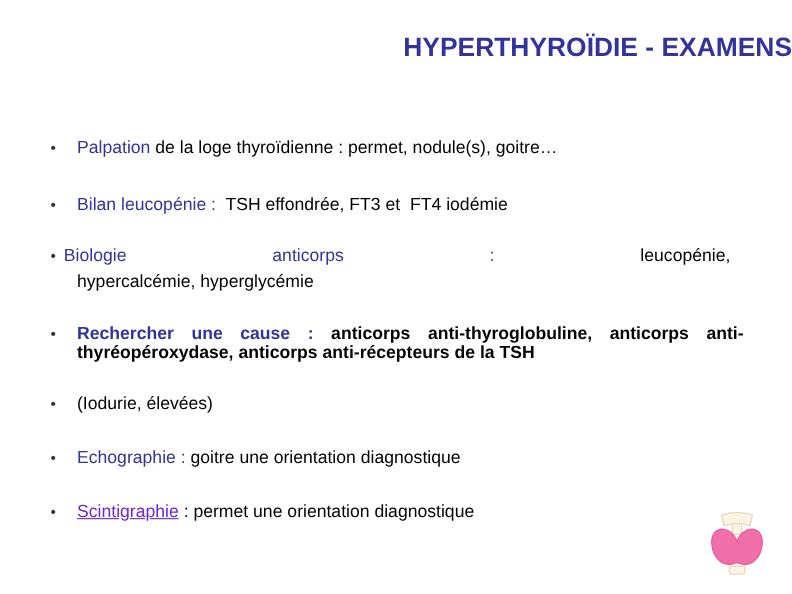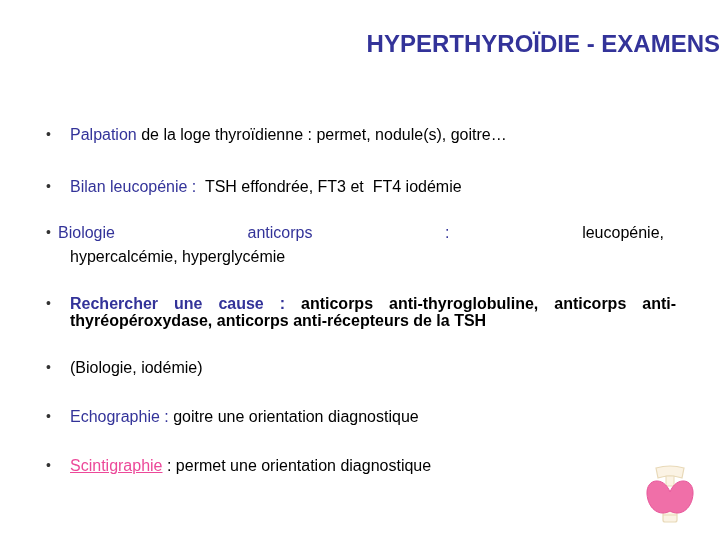--- a/index.html
+++ b/index.html
@@ -6,21 +6,21 @@
     body { width:720px; height:540px; background:#ffffff; position:relative; overflow:hidden;
            font-family:"Liberation Sans", sans-serif; color:#000; }
     .title { position:absolute; top:30px; left:0; width:720px; text-align:right;
              font-size:24px; font-weight:bold; color:#333399; letter-spacing:0px; }
     .content { position:absolute; left:46px; top:126px; width:630px; }
     .item { position:absolute; left:0; width:630px; font-size:16px; line-height:17px; }
     .bullet { position:absolute; left:0; top:0; color:#333; font-size:14px; }
     .text { position:absolute; left:24px; width:606px; }
     .justify { text-align:justify; text-align-last:left;font-weight:bold; }
     .hl { color:#333399;text-align:center; }
-    .link { color:#ec4899; text-decoration:underline; }
+    .link { color:#6d28d9; text-decoration:underline; }
     .thyroid { position:absolute; left:642px; top:462px; width:56px; height:66px; }
   </style>
 </head>
 <body>
 
 <div class="title">HYPERTHYROÏDIE - EXAMENS</div>
 
 <div class="content">
 
   <div class="item" style="top:0px;">
@@ -51,21 +51,21 @@
   <div class="item" style="top:169px;">
     <span class="bullet">•</span>
     <div class="text justify">
       <span class="hl">Rechercher une cause :</span><span> anticorps anti-thyroglobuline, anticorps anti-thyréopéroxydase, anticorps anti-récepteurs de la TSH</span>
     </div>
   </div>
 
   <div class="item" style="top:233px;">
     <span class="bullet">•</span>
     <div class="text">
-      <span>(Biologie, iodémie)</span>
+      <span>(Iodurie, élevées)</span>
     </div>
   </div>
 
   <div class="item" style="top:282px;">
     <span class="bullet">•</span>
     <div class="text">
       <span class="hl">Echographie :</span><span> goitre une orientation diagnostique</span>
     </div>
   </div>
 

